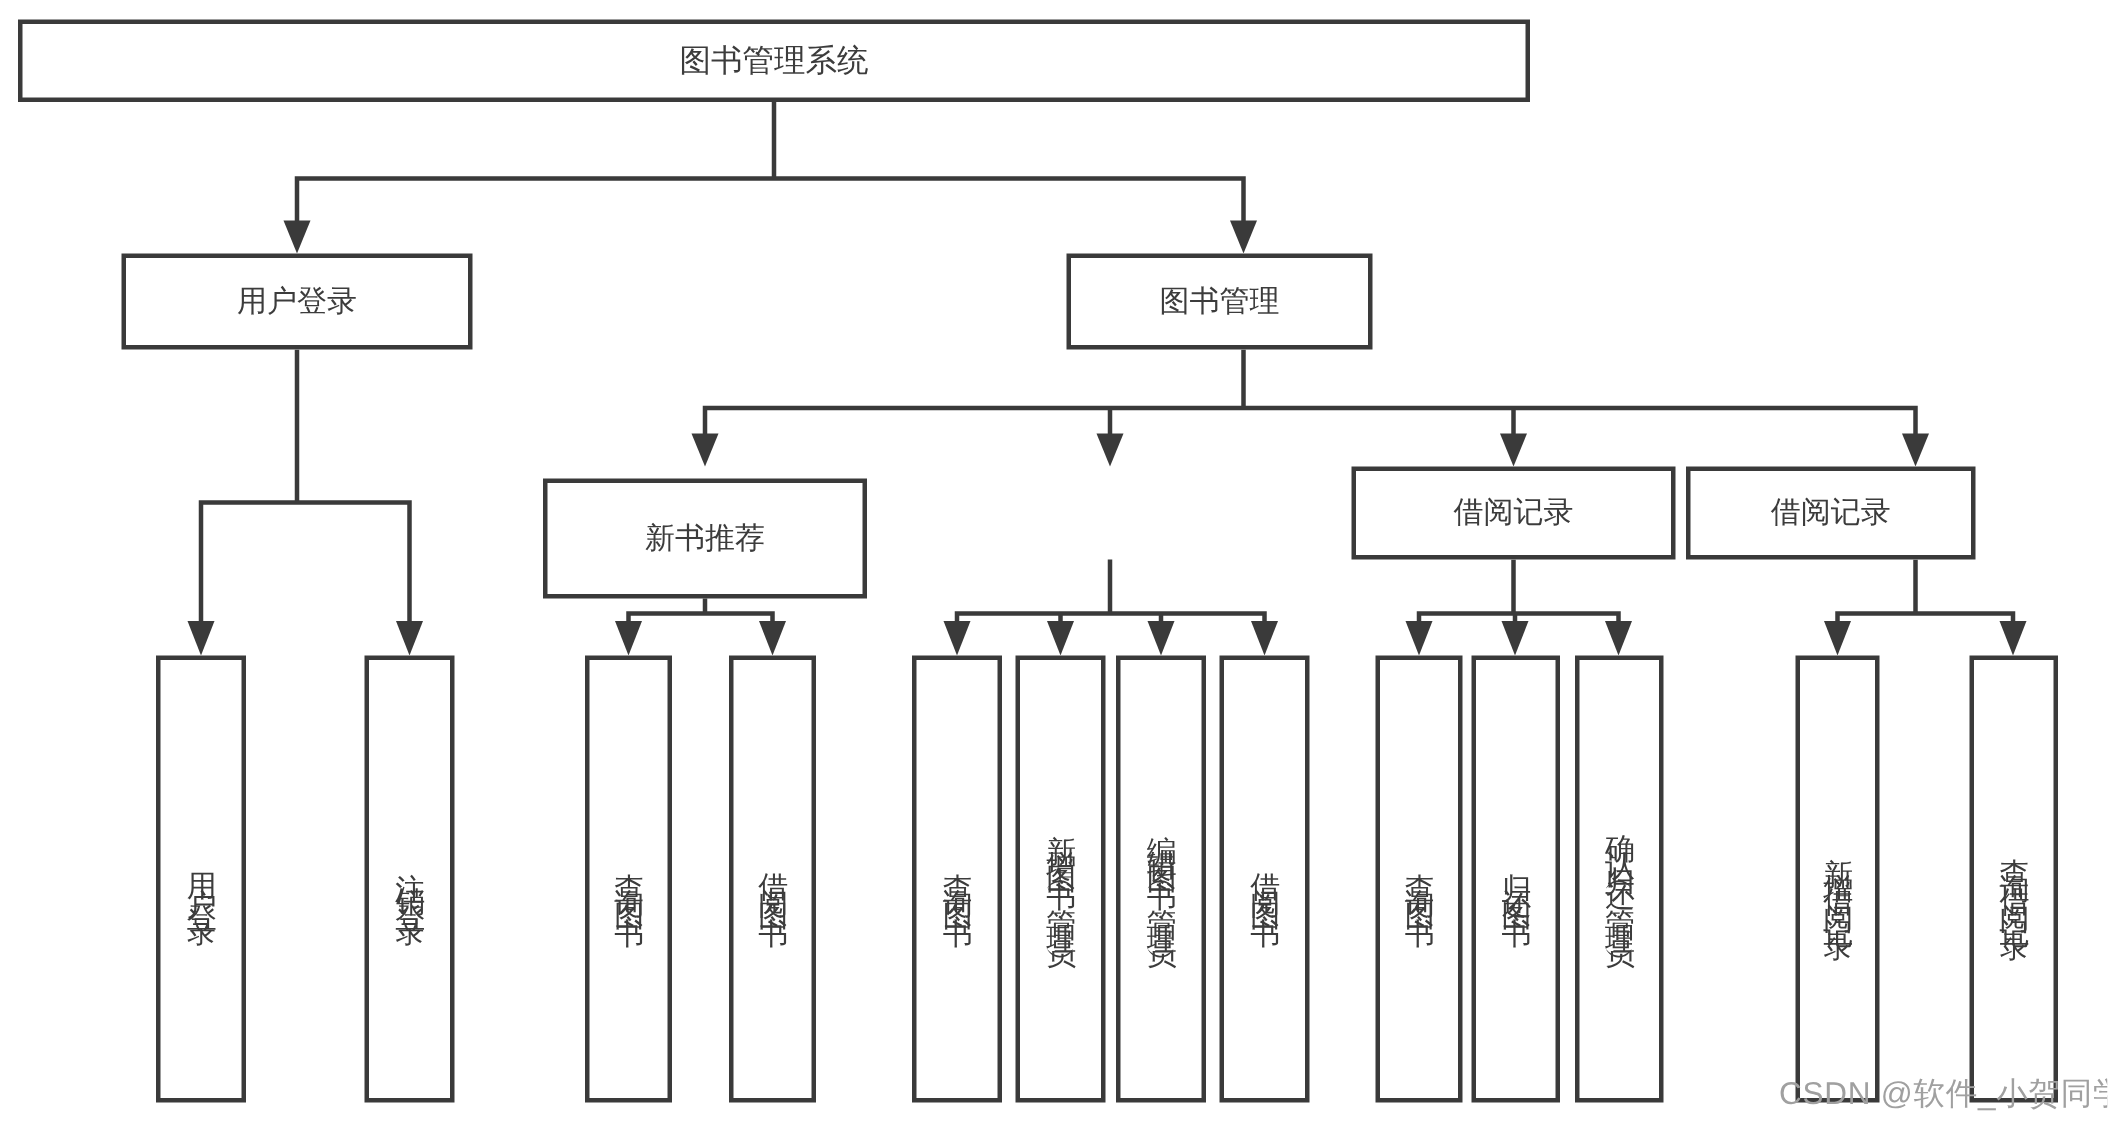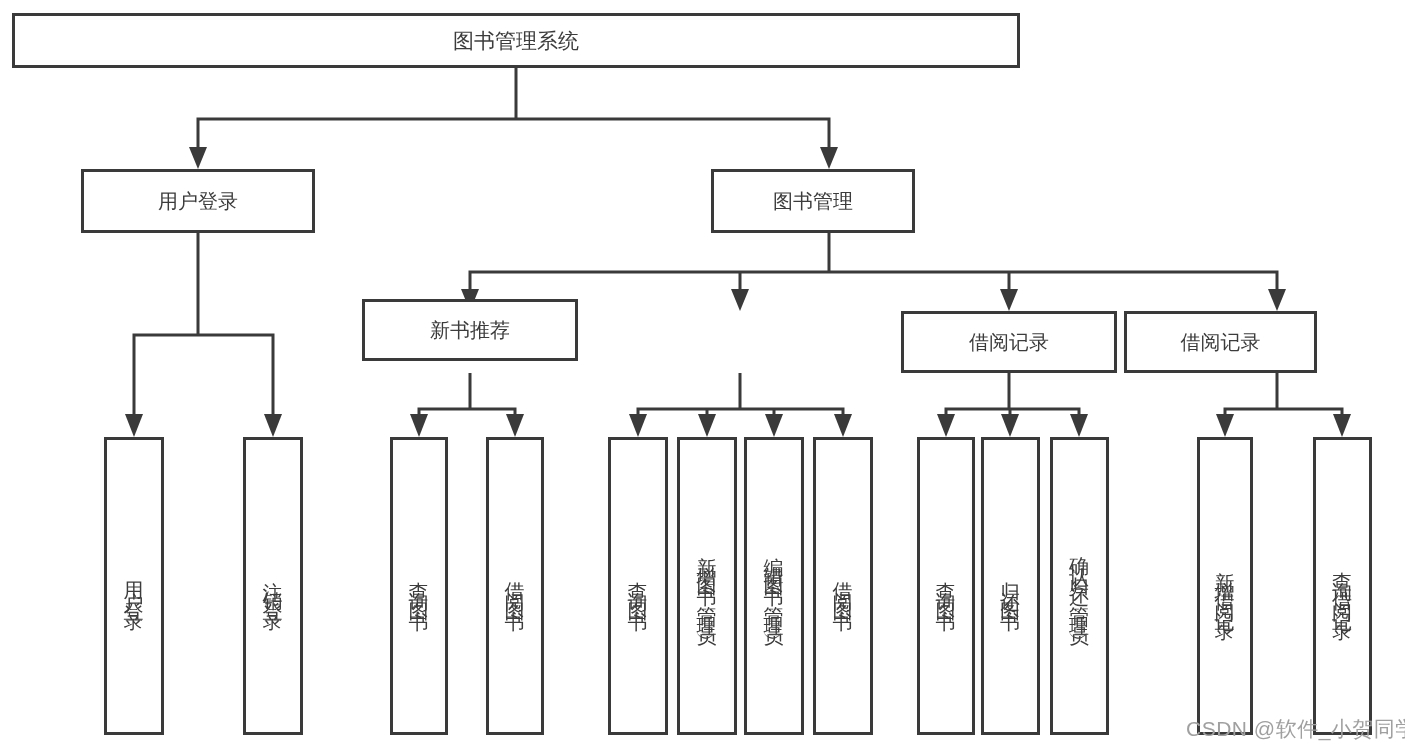--- a/index.html
+++ b/index.html
@@ -101,21 +101,21 @@
     <path d="M1277,373 V410.5 M1223.5,409 H1343.5 M1225,409 V416 M1342,409 V416"></path>
     <polygon points="1216,414 1234,414 1225,437"></polygon>
     <polygon points="1333,414 1351,414 1342,437"></polygon>
   </svg>
 
   <div class="node title" style="left:12px;top:13px;width:1008px;height:55px">图书管理系统</div>
 
   <div class="node" style="left:81px;top:169px;width:234px;height:64px">用户登录</div>
   <div class="node" style="left:711px;top:169px;width:204px;height:64px">图书管理</div>
 
-  <div class="node" style="left:362px;top:299px;width:216px;height:62px">新书推荐</div>
+  <div class="node" style="left:362px;top:319px;width:216px;height:80px">新书推荐</div>
   <div class="node" style="left:901px;top:311px;width:216px;height:62px">借阅记录</div>
   <div class="node" style="left:1124px;top:311px;width:193px;height:62px">借阅记录</div>
 
   <div class="node vnode" style="left:104px;top:437px;width:60px;height:298px">用户登录</div>
   <div class="node vnode" style="left:243px;top:437px;width:60px;height:298px">注销登录</div>
 
   <div class="node vnode" style="left:390px;top:437px;width:58px;height:298px">查询图书</div>
   <div class="node vnode" style="left:486px;top:437px;width:58px;height:298px">借阅图书</div>
 
   <div class="node vnode" style="left:608px;top:437px;width:60px;height:298px">查询图书</div>

